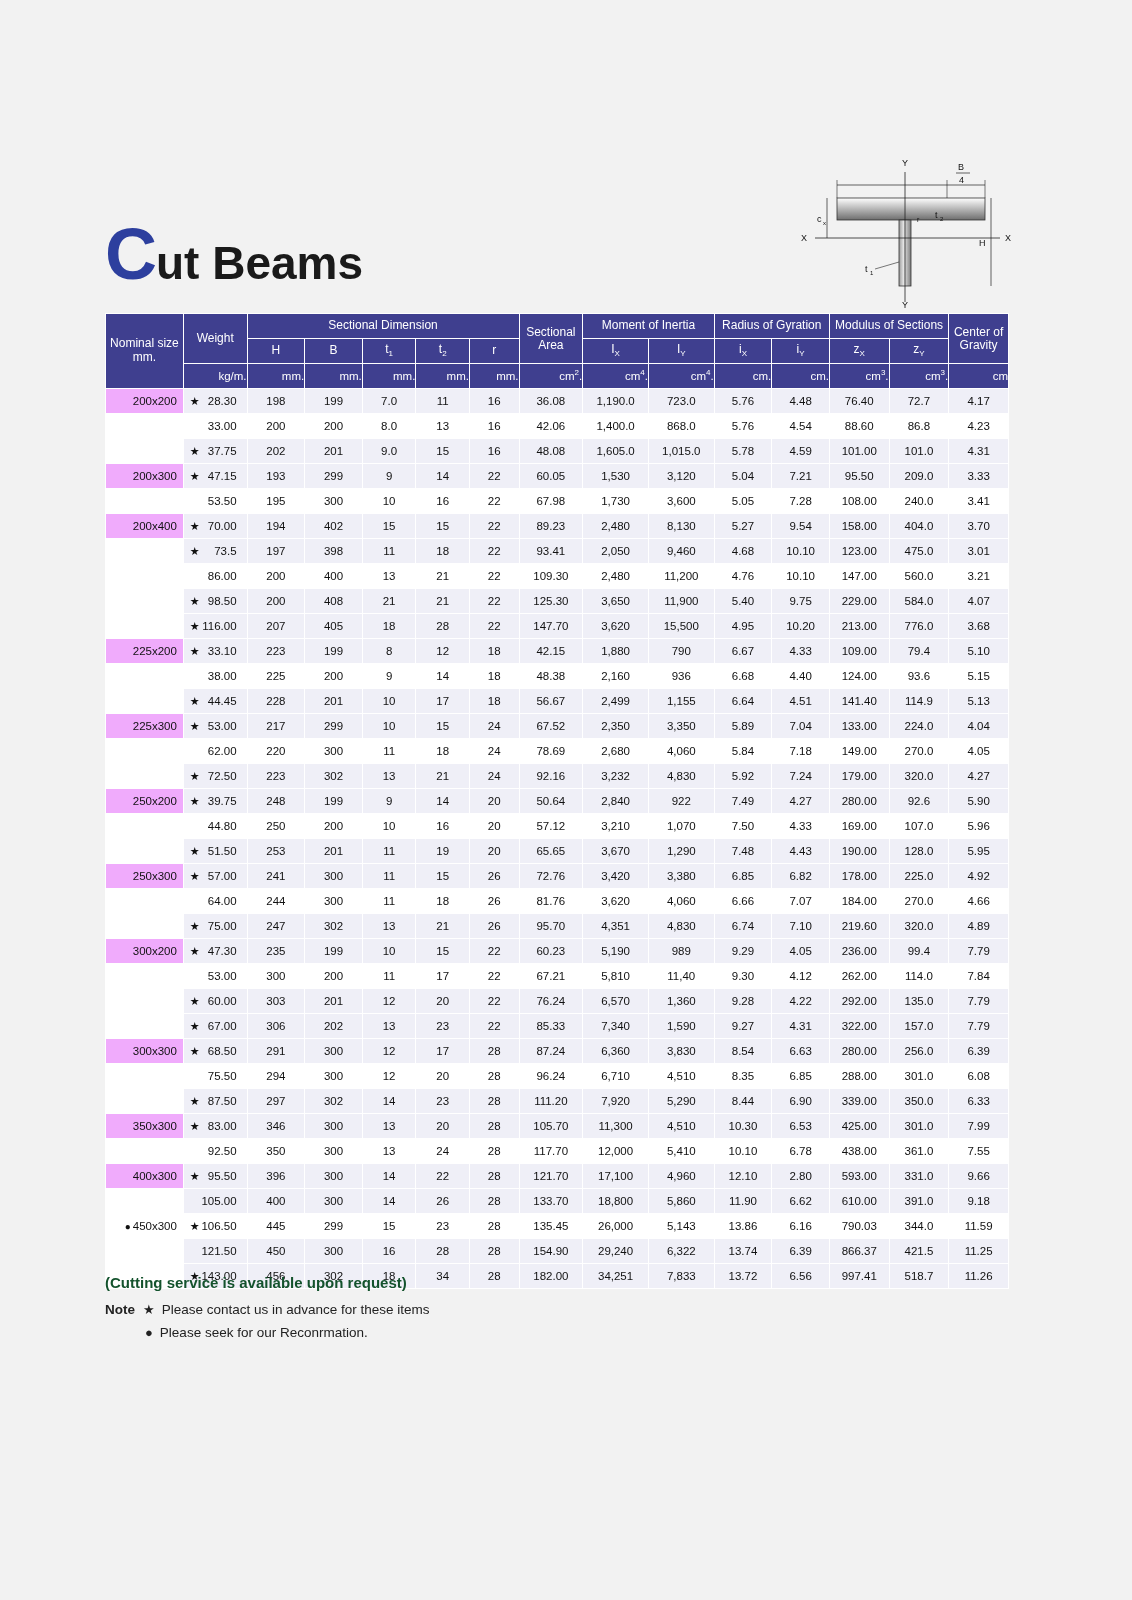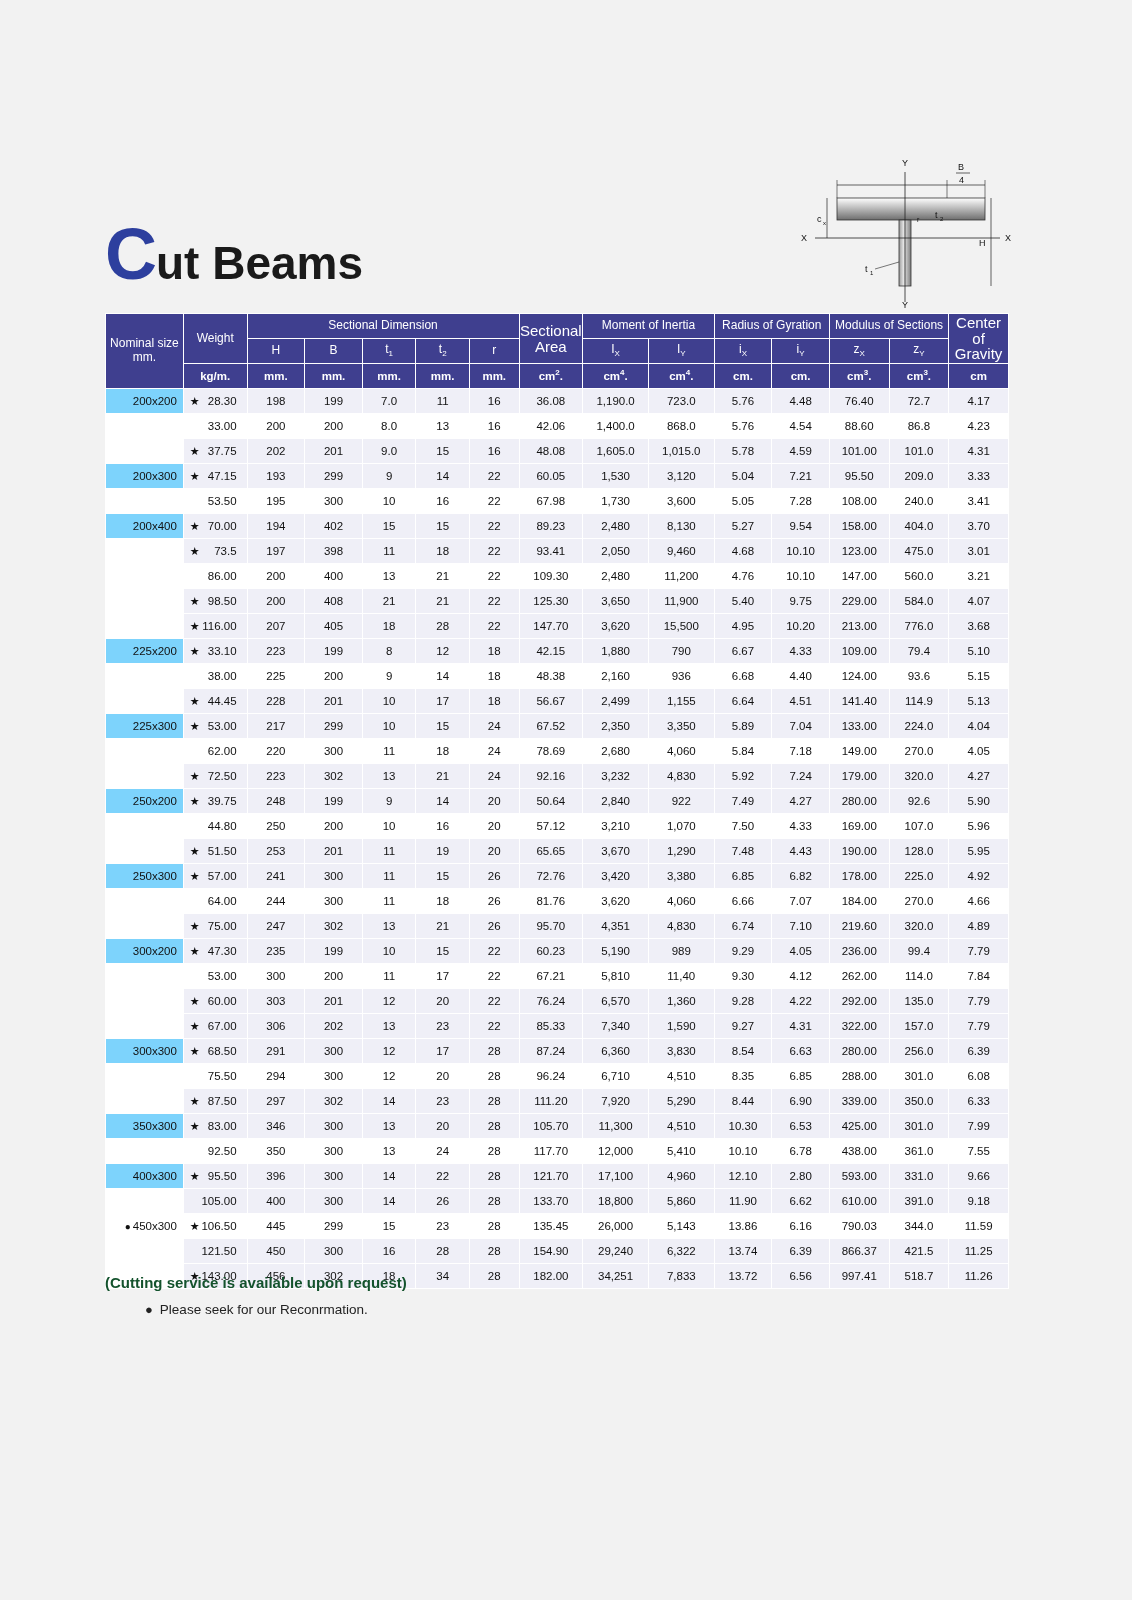--- a/index.html
+++ b/index.html
@@ -77,34 +77,35 @@
   }
   thead th {
     background: #3f3f8f;
     color: #ffffff;
     font-weight: bold;
     font-size: 12px;
     line-height: 1.1;
   }
   thead th.unit {
     font-size: 11.5px;
-    font-weight: bold;
+    font-weight: normal;
+    text-align: right;
   }
   thead th.small {
-    font-size: 15px;
+    font-size: 12px;
     line-height: 1.05;
   }
   tbody td {
     background: #efeff7;
   }
   tbody tr.alt td {
     background: #ffffff;
   }
   tbody td.group {
-    background: #7dd3fc;
+    background: #f0abfc;
     text-align: right;
     padding-right: 6px;
     font-size: 11.5px;
   }
   tbody td.group.empty {
     background: #ffffff;
   }
   tbody tr.alt td.group.empty {
     background: #ffffff;
   }
@@ -873,19 +874,24 @@
             <td>997.41</td>
             <td>518.7</td>
             <td>11.26</td>
           </tr>
         </tbody>
     </table>
   </div>
 
   <div class="notes">
     <div class="note-main">(Cutting service is available upon request)</div>
+    <div class="note-line">
+      <span class="note-label">Note</span>
+      <span class="note-sym">★</span>
+      <span>Please contact us in advance for these items</span>
+    </div>
     <div class="note-line note-indent">
       <span class="note-sym">●</span>
       <span>Please seek for our Reconrmation.</span>
     </div>
   </div>
 
 </div>
 
 </body></html>

